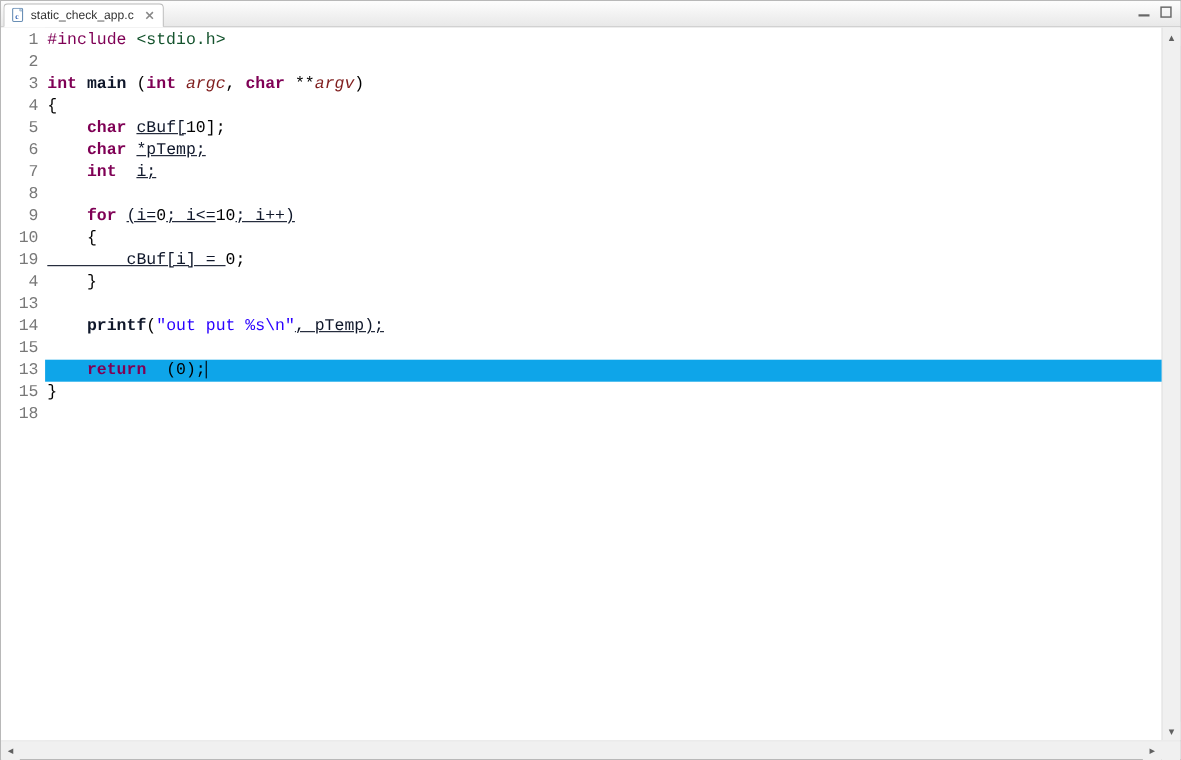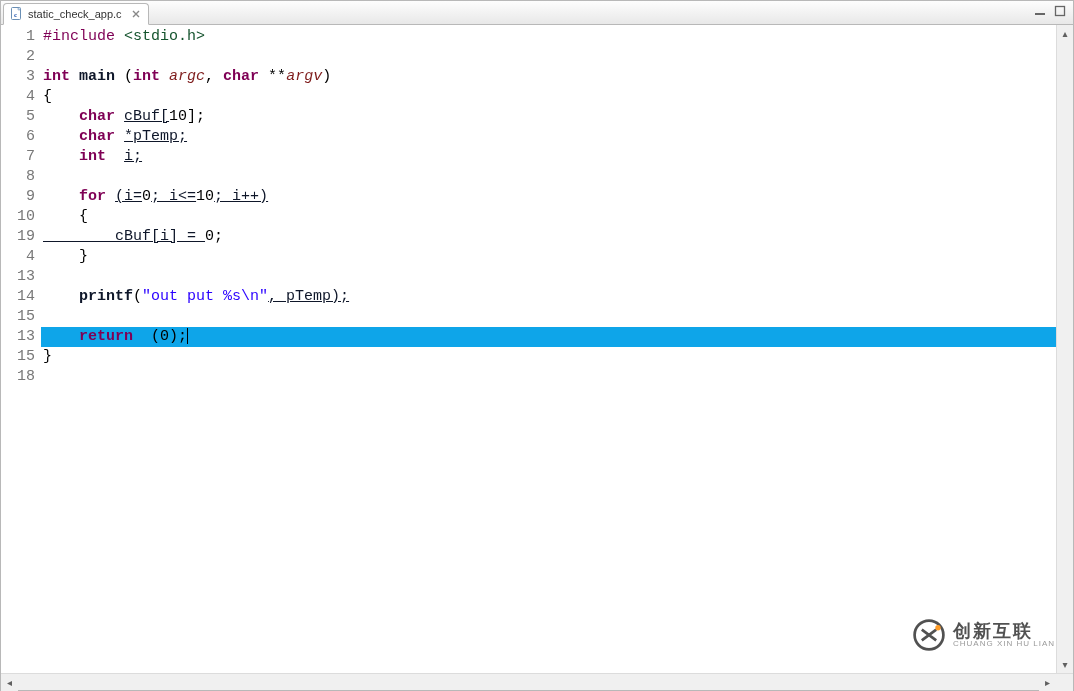--- a/index.html
+++ b/index.html
@@ -278,31 +278,20 @@
         <div class="ln">15</div>
         <div class="ln">18</div>
       </div>
     <div class="code" id="code"><div class="line"><span class="tok-pp">#include </span><span class="tok-inc">&lt;stdio.h&gt;</span></div><div class="line"></div><div class="line"><span class="tok-kw">int </span><span class="tok-fn">main</span><span class="tok-punc"> (</span><span class="tok-kw">int </span><span class="tok-param">argc</span><span class="tok-punc">, </span><span class="tok-kw">char </span><span class="tok-punc">**</span><span class="tok-param">argv</span><span class="tok-punc">)</span></div><div class="line"><span class="tok-punc">{</span></div><div class="line"><span>    </span><span class="tok-kw">char </span><span class="tok-id">cBuf[</span><span class="tok-num">10</span><span class="tok-punc">];</span></div><div class="line"><span>    </span><span class="tok-kw">char </span><span class="tok-id">*pTemp;</span></div><div class="line"><span>    </span><span class="tok-kw">int  </span><span class="tok-id">i;</span></div><div class="line"></div><div class="line"><span>    </span><span class="tok-kw">for </span><span class="tok-id">(i=</span><span class="tok-num">0</span><span class="tok-id">; i&lt;=</span><span class="tok-num">10</span><span class="tok-id">; i++)</span></div><div class="line"><span class="tok-punc">    {</span></div><div class="line"><span class="tok-id">        cBuf[i] = </span><span class="tok-num">0</span><span class="tok-punc">;</span></div><div class="line"><span class="tok-punc">    }</span></div><div class="line"></div><div class="line"><span>    </span><span class="tok-fn">printf</span><span class="tok-punc">(</span><span class="tok-str">"out put %s\n"</span><span class="tok-id">, pTemp);</span></div><div class="line"></div><div class="line current-line"><span>    </span><span class="tok-kw">return  </span><span class="tok-punc">(</span><span class="tok-num">0</span><span class="tok-punc">);</span><span class="caret"></span></div><div class="line"><span class="tok-punc">}</span></div><div class="line"></div></div>
     <div class="vscroll">
       <div class="arrow">▴</div>
       <div class="track"></div>
       <div class="arrow">▾</div>
     </div>
 
-    <div class="watermark">
-      <svg class="logo" viewBox="0 0 40 40">
-        <circle cx="20" cy="20" r="16" fill="none" stroke="#333" stroke-width="3"></circle>
-        <path d="M12 14 L28 26 M28 14 L12 26" stroke="#333" stroke-width="3"></path>
-        <circle cx="30" cy="12" r="3" fill="#ff8a00"></circle>
-      </svg>
-      <div class="wm-text">
-        <span class="wm-main">创新互联</span>
-        <span class="wm-sub">CHUANG XIN HU LIAN</span>
-      </div>
-    </div>
   </div>
 
   <div class="hscroll">
     <div class="arrow">◂</div>
     <div class="track"></div>
     <div class="arrow">▸</div>
     <div class="corner"></div>
   </div>
 
 </div>

